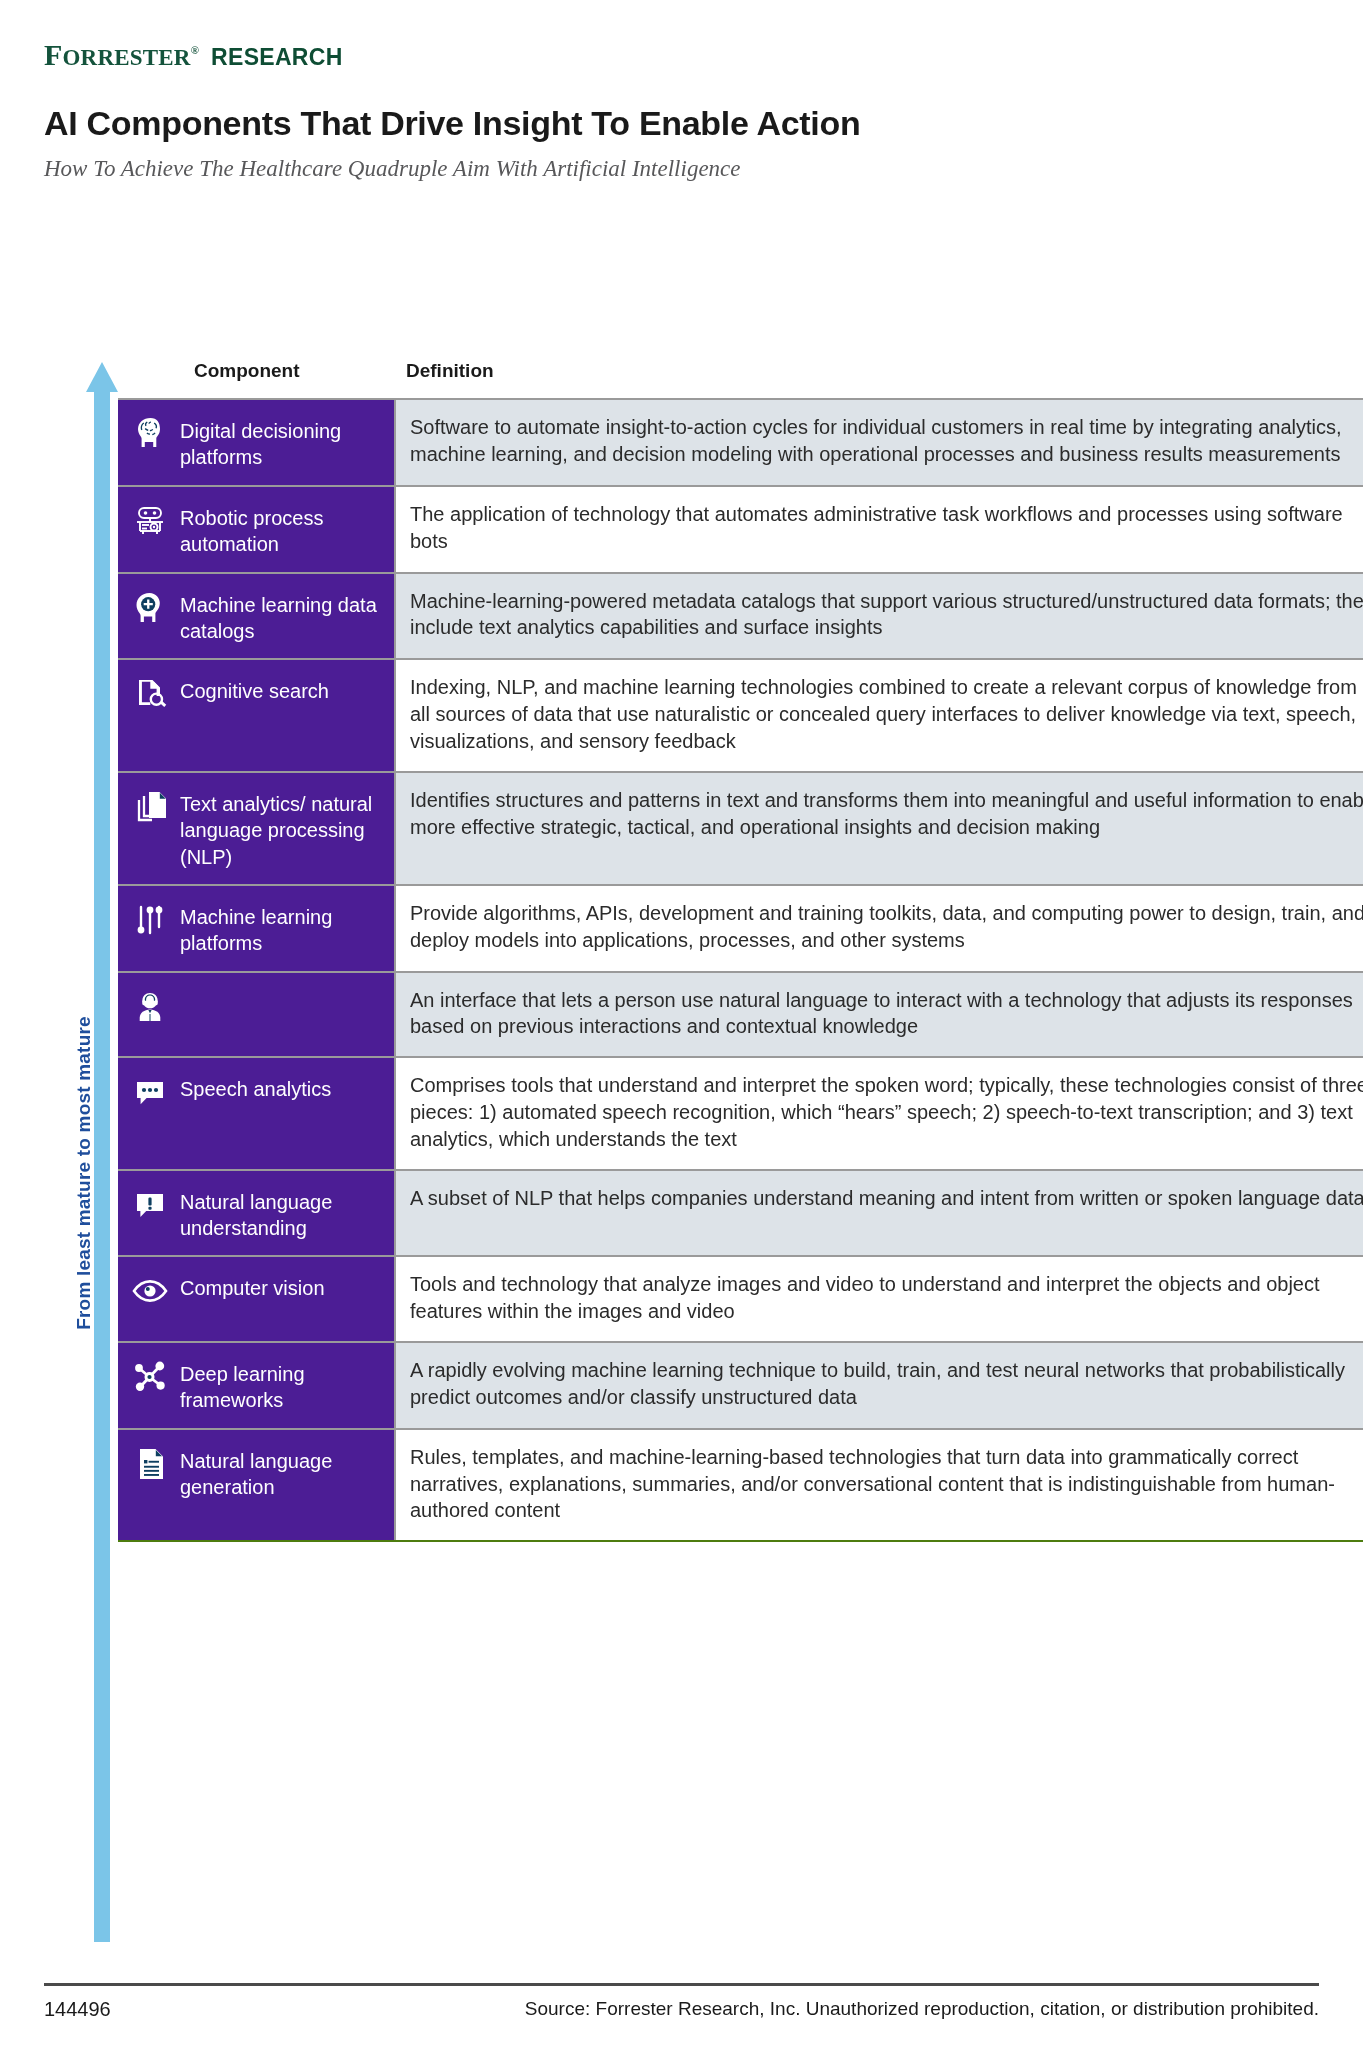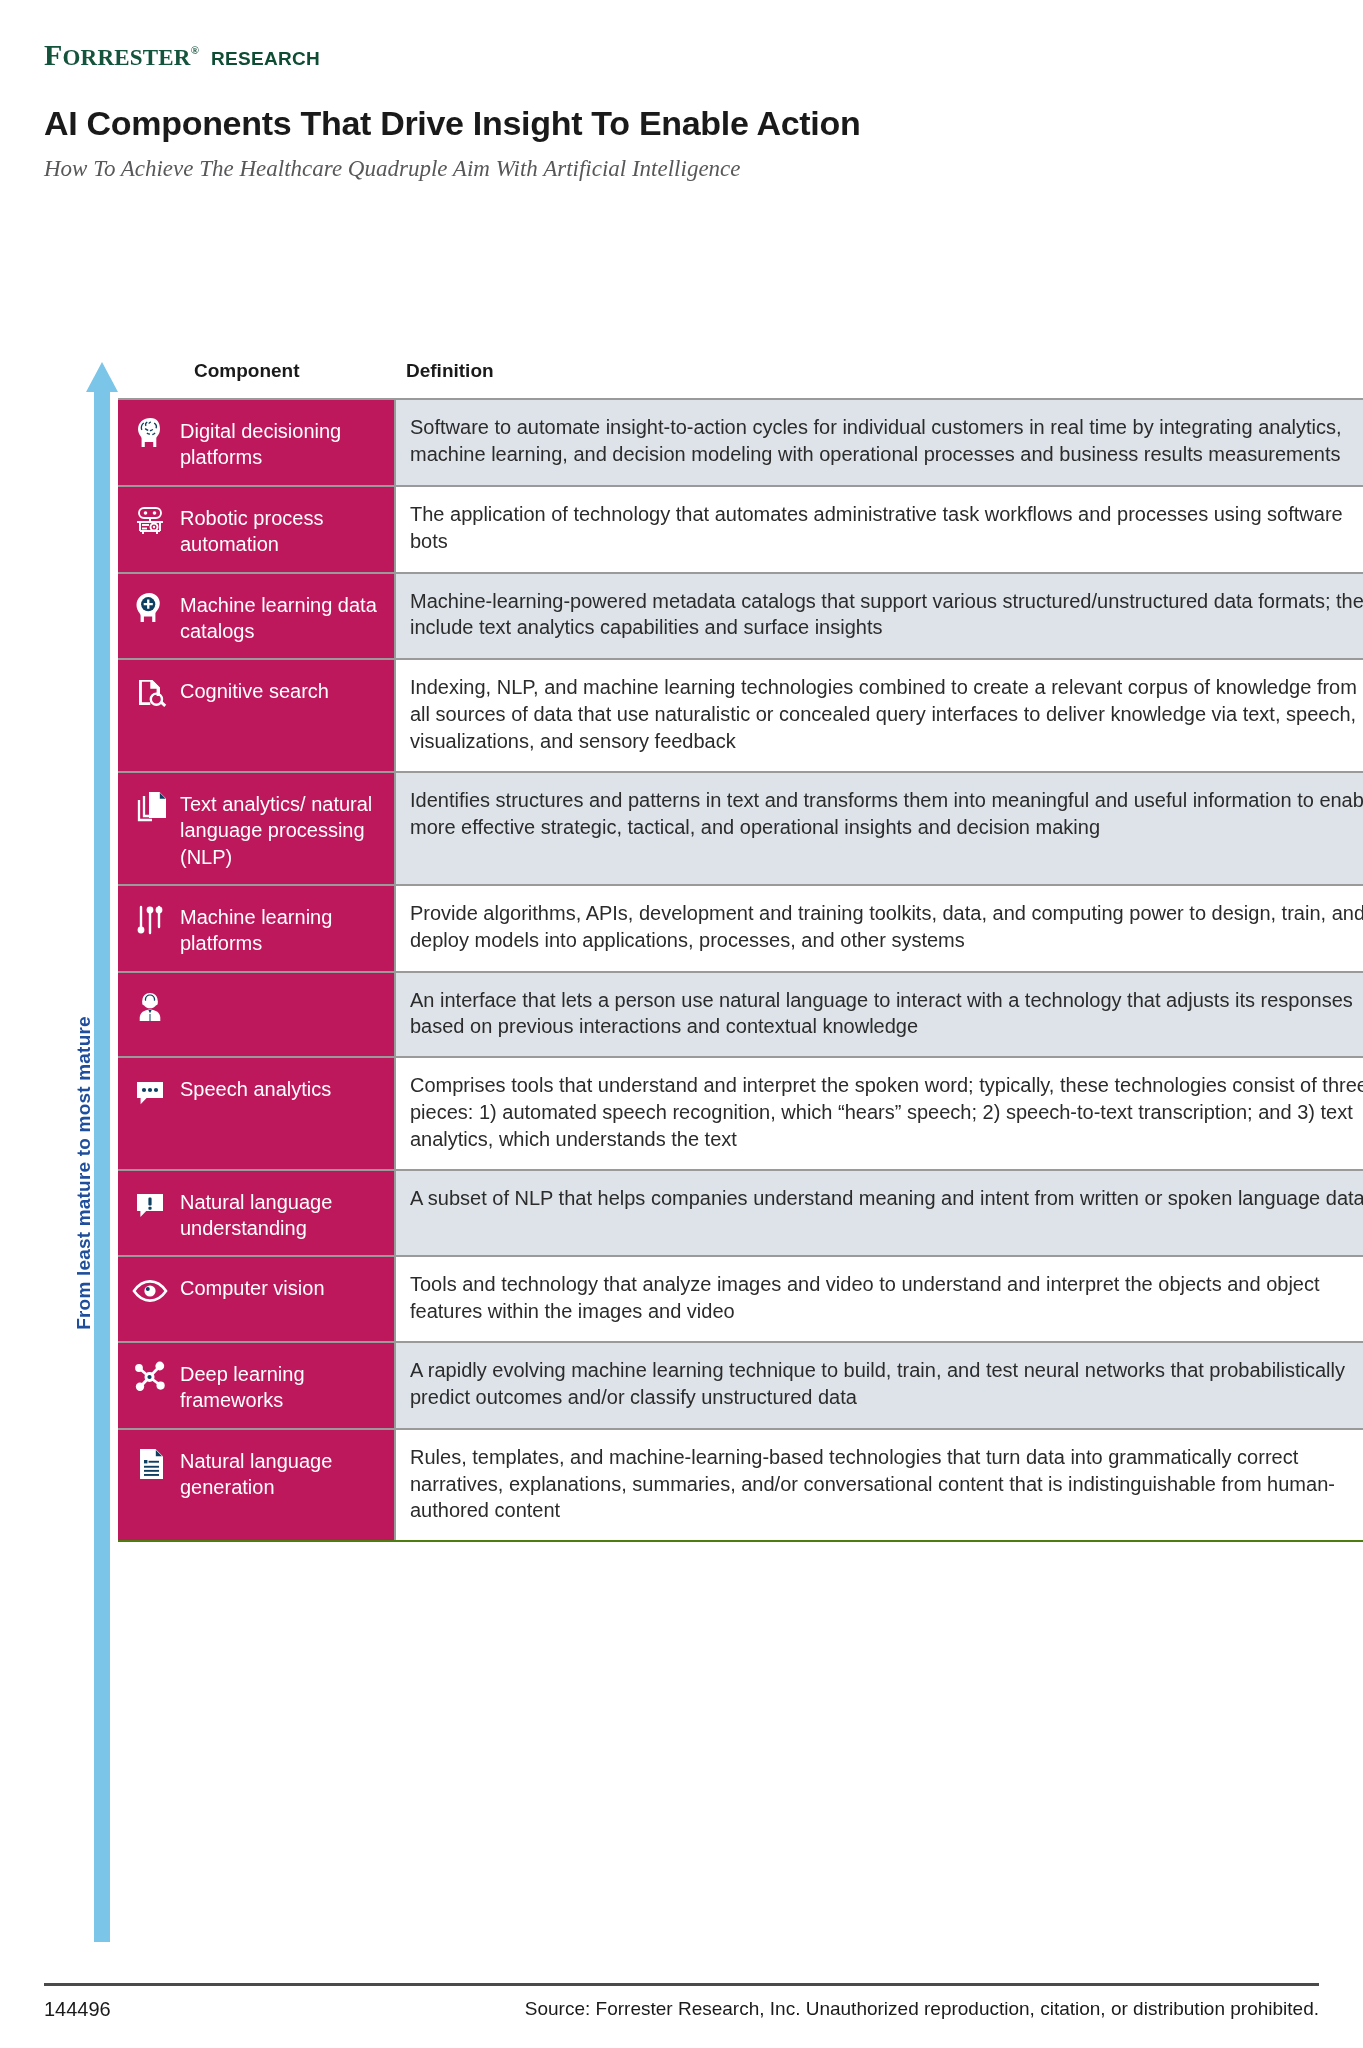--- a/index.html
+++ b/index.html
@@ -36,21 +36,21 @@
     letter-spacing: 0.2px;
   }
   .brand-forrester .small-caps { font-size: 23px; }
   .brand-reg {
     font-size: 11px;
     vertical-align: super;
     color: #14533C;
   }
   .brand-research {
     font-family: "Liberation Sans", sans-serif;
-    font-size: 19px;
+    font-size: 23px;
     font-weight: 700;
     color: #0E4D34;
     letter-spacing: 0.3px;
   }
 
   .doc-title {
     position: absolute;
     left: 44px;
     top: 104px;
     font-size: 34px;
@@ -137,21 +137,21 @@
 
   .row {
     display: flex;
     align-items: stretch;
     border-top: 2px solid #9a9a9a;
   }
   .row:last-child { border-bottom: 2px solid #4d7c0f; }
 
   .cell-component {
     width: 276px;
-    background: #be185d;
+    background: #4c1d95;
     display: flex;
     align-items: flex-start;
     padding: 14px 10px 14px 12px;
     gap: 10px;
     flex: 0 0 276px;
   }
   .comp-icon {
     width: 40px;
     height: 40px;
     flex: 0 0 40px;

